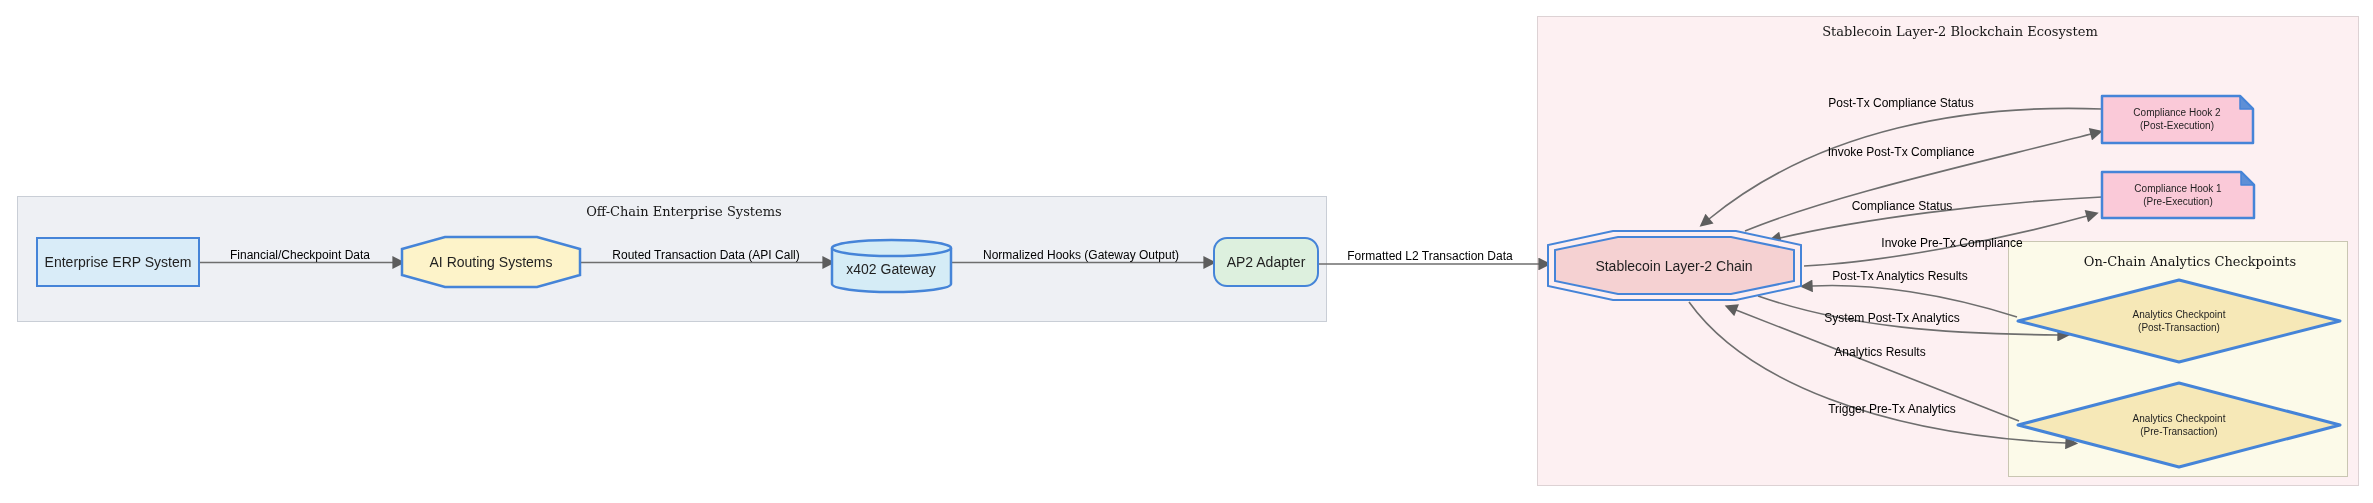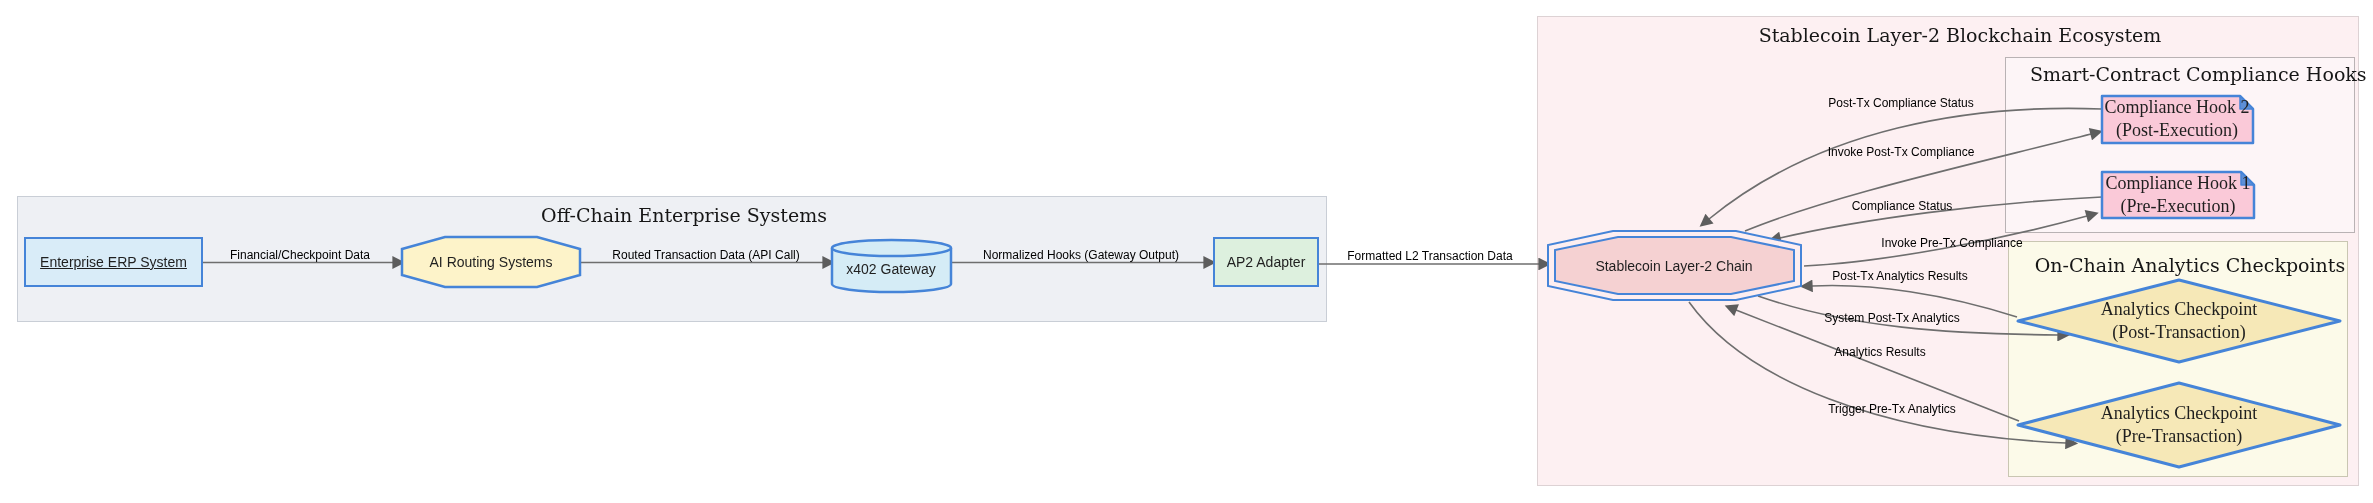--- a/index.html
+++ b/index.html
@@ -8,59 +8,56 @@
     font-family:"Liberation Sans", sans-serif;overflow:hidden;
   }
   .cluster{position:absolute;box-sizing:border-box;border:1px solid #ccc;}
   .cluster-offchain{left:17px;top:196px;width:1310px;height:126px;background:var(--offchain-bg,#eef0f4);border-color:#c9ced6;}
   .cluster-ecosystem{left:1537px;top:16px;width:822px;height:470px;background:var(--ecosystem-bg,#fdf0f2);border-color:#ddd2d4;}
   .cluster-compliance{left:2005px;top:57px;width:350px;height:176px;background:var(--compliance-bg,#fdf5f7);border-color:#b9b2b4;}
   .cluster-analytics{left:2008px;top:241px;width:340px;height:236px;background:var(--analytics-bg,#fcfae9);border-color:#c9c6b2;}
   .cluster-title{
     position:absolute;left:0;right:0;text-align:center;
     font-family:"DejaVu Serif","Liberation Serif",serif;
-    font-size:19px;color:#161616;white-space:nowrap;padding-left:24px;
+    font-size:13px;color:#161616;white-space:nowrap;padding-left:24px;
   }
   .t-offchain{top:7px;}
   .t-ecosystem{top:7px;}
   .t-compliance{top:5px;}
   .t-analytics{top:12px;}
 
   svg.layer{position:absolute;left:0;top:0;pointer-events:none;}
 
   .node{
     position:absolute;box-sizing:border-box;display:flex;align-items:center;justify-content:center;
     border:2.5px solid var(--node-border,#4584d8);font-size:14px;color:#1f1f1f;text-align:center;
   }
-  .node-erp{left:24px;top:237px;width:179px;height:50px;background:var(--erp-fill,#d9ecf8);text-decoration:underline;}
-  .node-ap2{left:1213px;top:237px;width:106px;height:50px;background:var(--ap2-fill,#ddf0de);}
+  .node-erp{left:36px;top:237px;width:164px;height:50px;background:var(--erp-fill,#d9ecf8);}
+  .node-ap2{left:1213px;top:237px;width:106px;height:50px;background:var(--ap2-fill,#ddf0de);border-radius:14px;}
 
   .nlabel{
     position:absolute;transform:translate(-50%,-50%);text-align:center;white-space:nowrap;
     font-size:14px;color:#1f1f1f;line-height:1.3;
   }
-  .nlabel.small{font-size:18px;font-family:Liberation Serif, serif;}
+  .nlabel.small{font-size:10px;}
   .elabel{
     position:absolute;transform:translate(-50%,-50%);white-space:nowrap;
     font-size:12px;color:#000000;
   }
 </style>
 </head>
 <body>
 
 <div id="canvas">
 
   <div class="cluster cluster-offchain">
     <div class="cluster-title t-offchain">Off-Chain Enterprise Systems</div>
   </div>
   <div class="cluster cluster-ecosystem">
     <div class="cluster-title t-ecosystem">Stablecoin Layer-2 Blockchain Ecosystem</div>
-  </div>
-  <div class="cluster cluster-compliance">
-    <div class="cluster-title t-compliance">Smart-Contract Compliance Hooks</div>
   </div>
   <div class="cluster cluster-analytics">
     <div class="cluster-title t-analytics">On-Chain Analytics Checkpoints</div>
   </div>
 
   <svg class="layer" width="2373" height="503" viewBox="0 0 2373 503">
     <defs>
       <marker id="arrow" viewBox="0 0 10 10" refX="0.5" refY="5" markerWidth="9.5" markerHeight="8" orient="auto-start-reverse">
         <path d="M0,0 L10,5 L0,10 Z" style="fill:var(--arrowhead,#5d5d5d)"></path>
       </marker>

